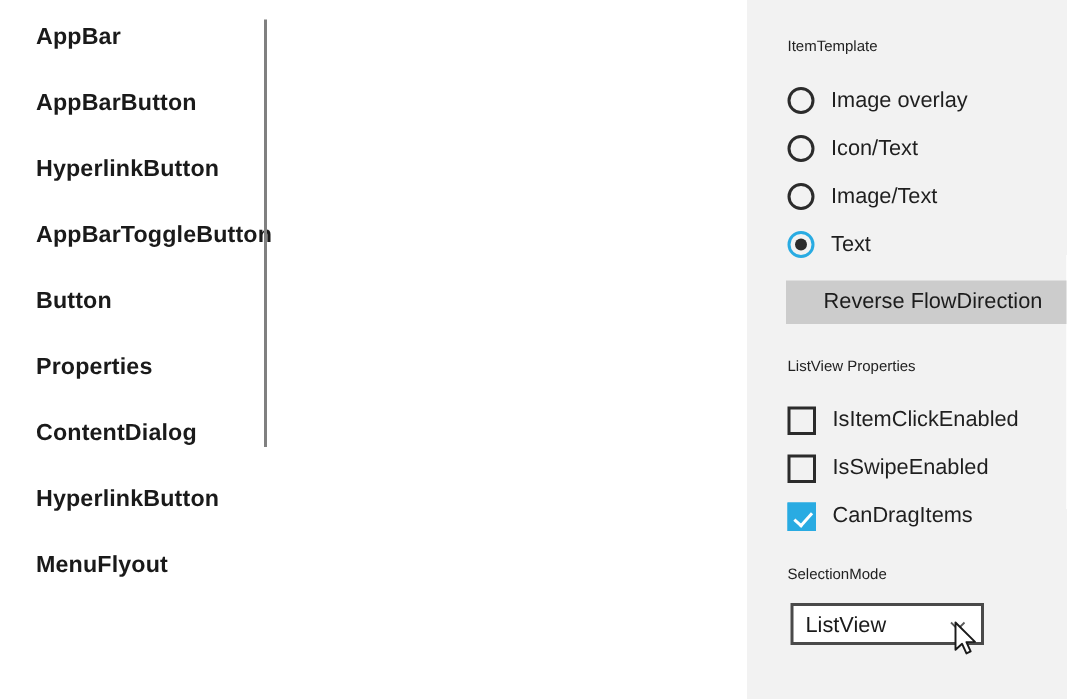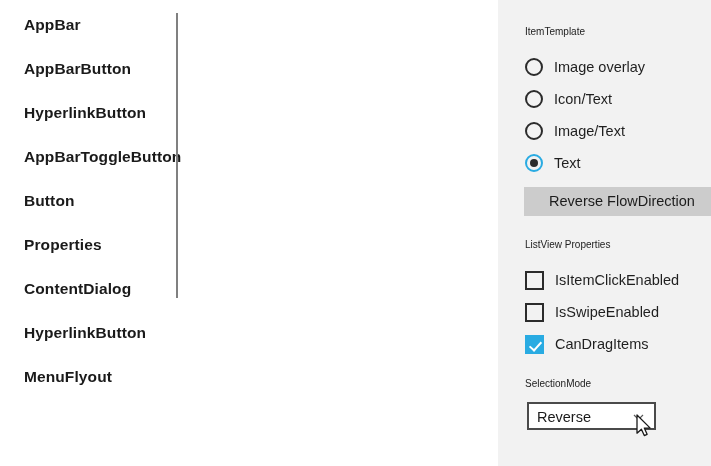--- a/index.html
+++ b/index.html
@@ -285,21 +285,21 @@
       <span class="check-label">CanDragItems</span>
     </div>
 
     <div class="group-header" style="top:375px">SelectionMode</div>
 
   </div>
 
   <button id="reverse-flow-button">Reverse FlowDirection</button>
 
   <div id="selection-mode-combo">
-    <span id="selection-mode-value">Reverse</span>
+    <span id="selection-mode-value">ListView</span>
     <span id="combo-chevron-icon">
       <svg width="11" height="11" viewBox="0 0 11 11">
         <path d="M1 3 L5.5 7.5 L10 3" stroke="#5a5a5a" stroke-width="1.2" fill="none"></path>
       </svg>
     </span>
   </div>
 
   <div id="mouse-cursor">
     <svg width="18" height="25" viewBox="0 0 18 25">
       <path d="M1,1 L1,19.2 L5.4,15.2 L8.3,21.6 L11.1,20.3 L8.3,14.1 L14.0,13.9 Z" fill="#ffffff" stroke="#1a1a1a" stroke-width="1.3" stroke-linejoin="round"></path>

